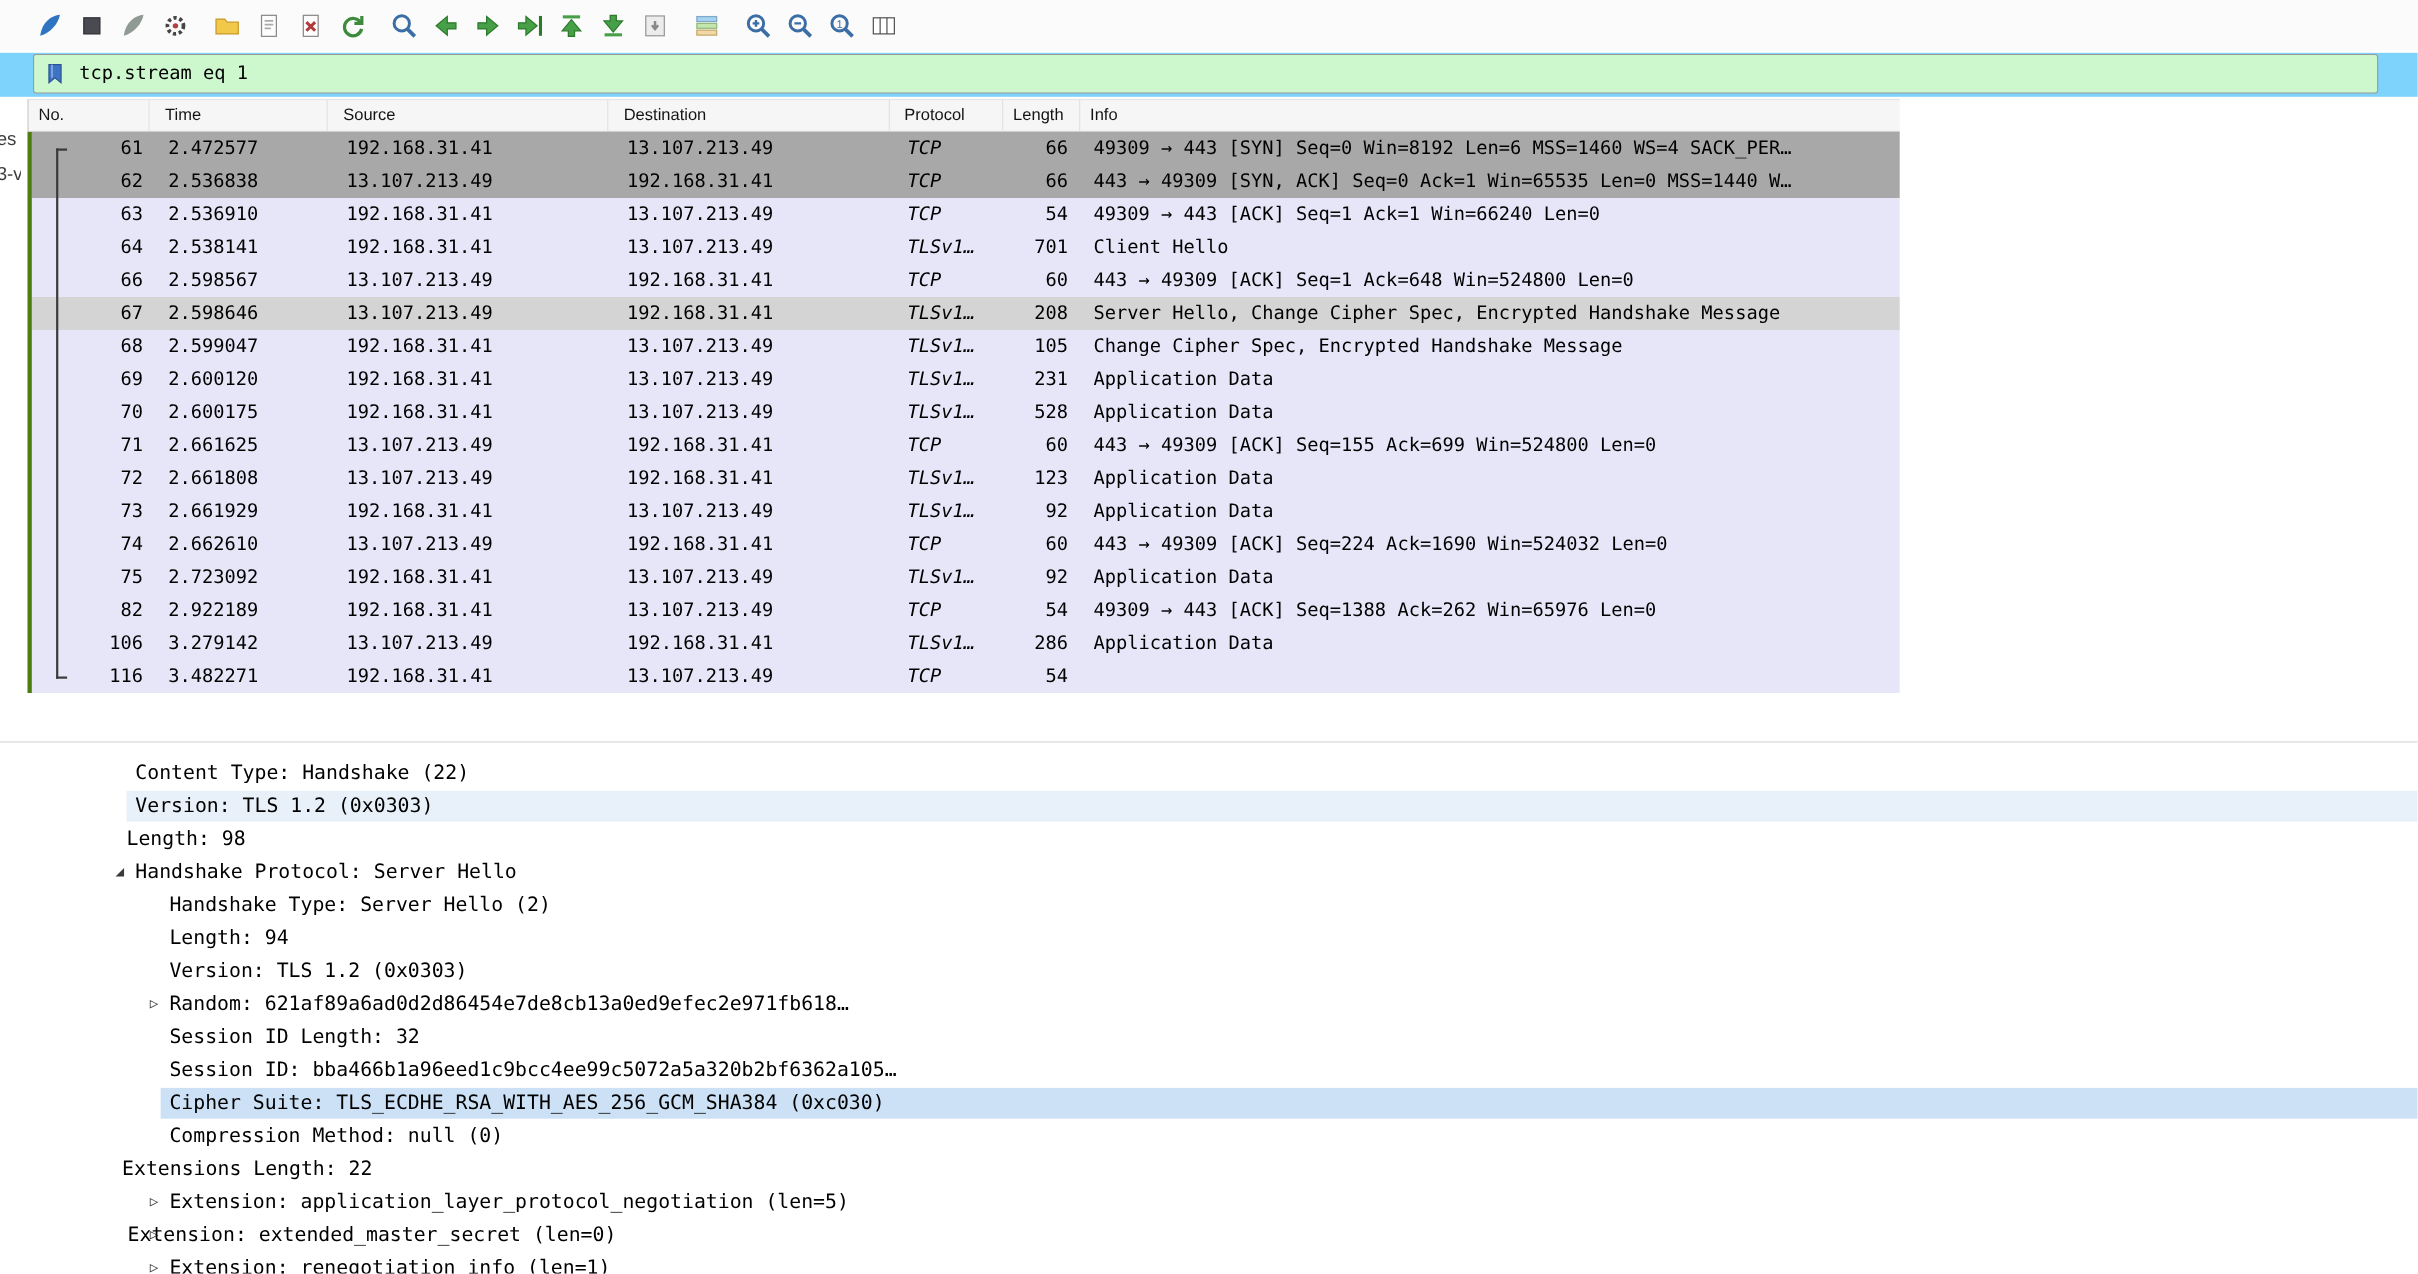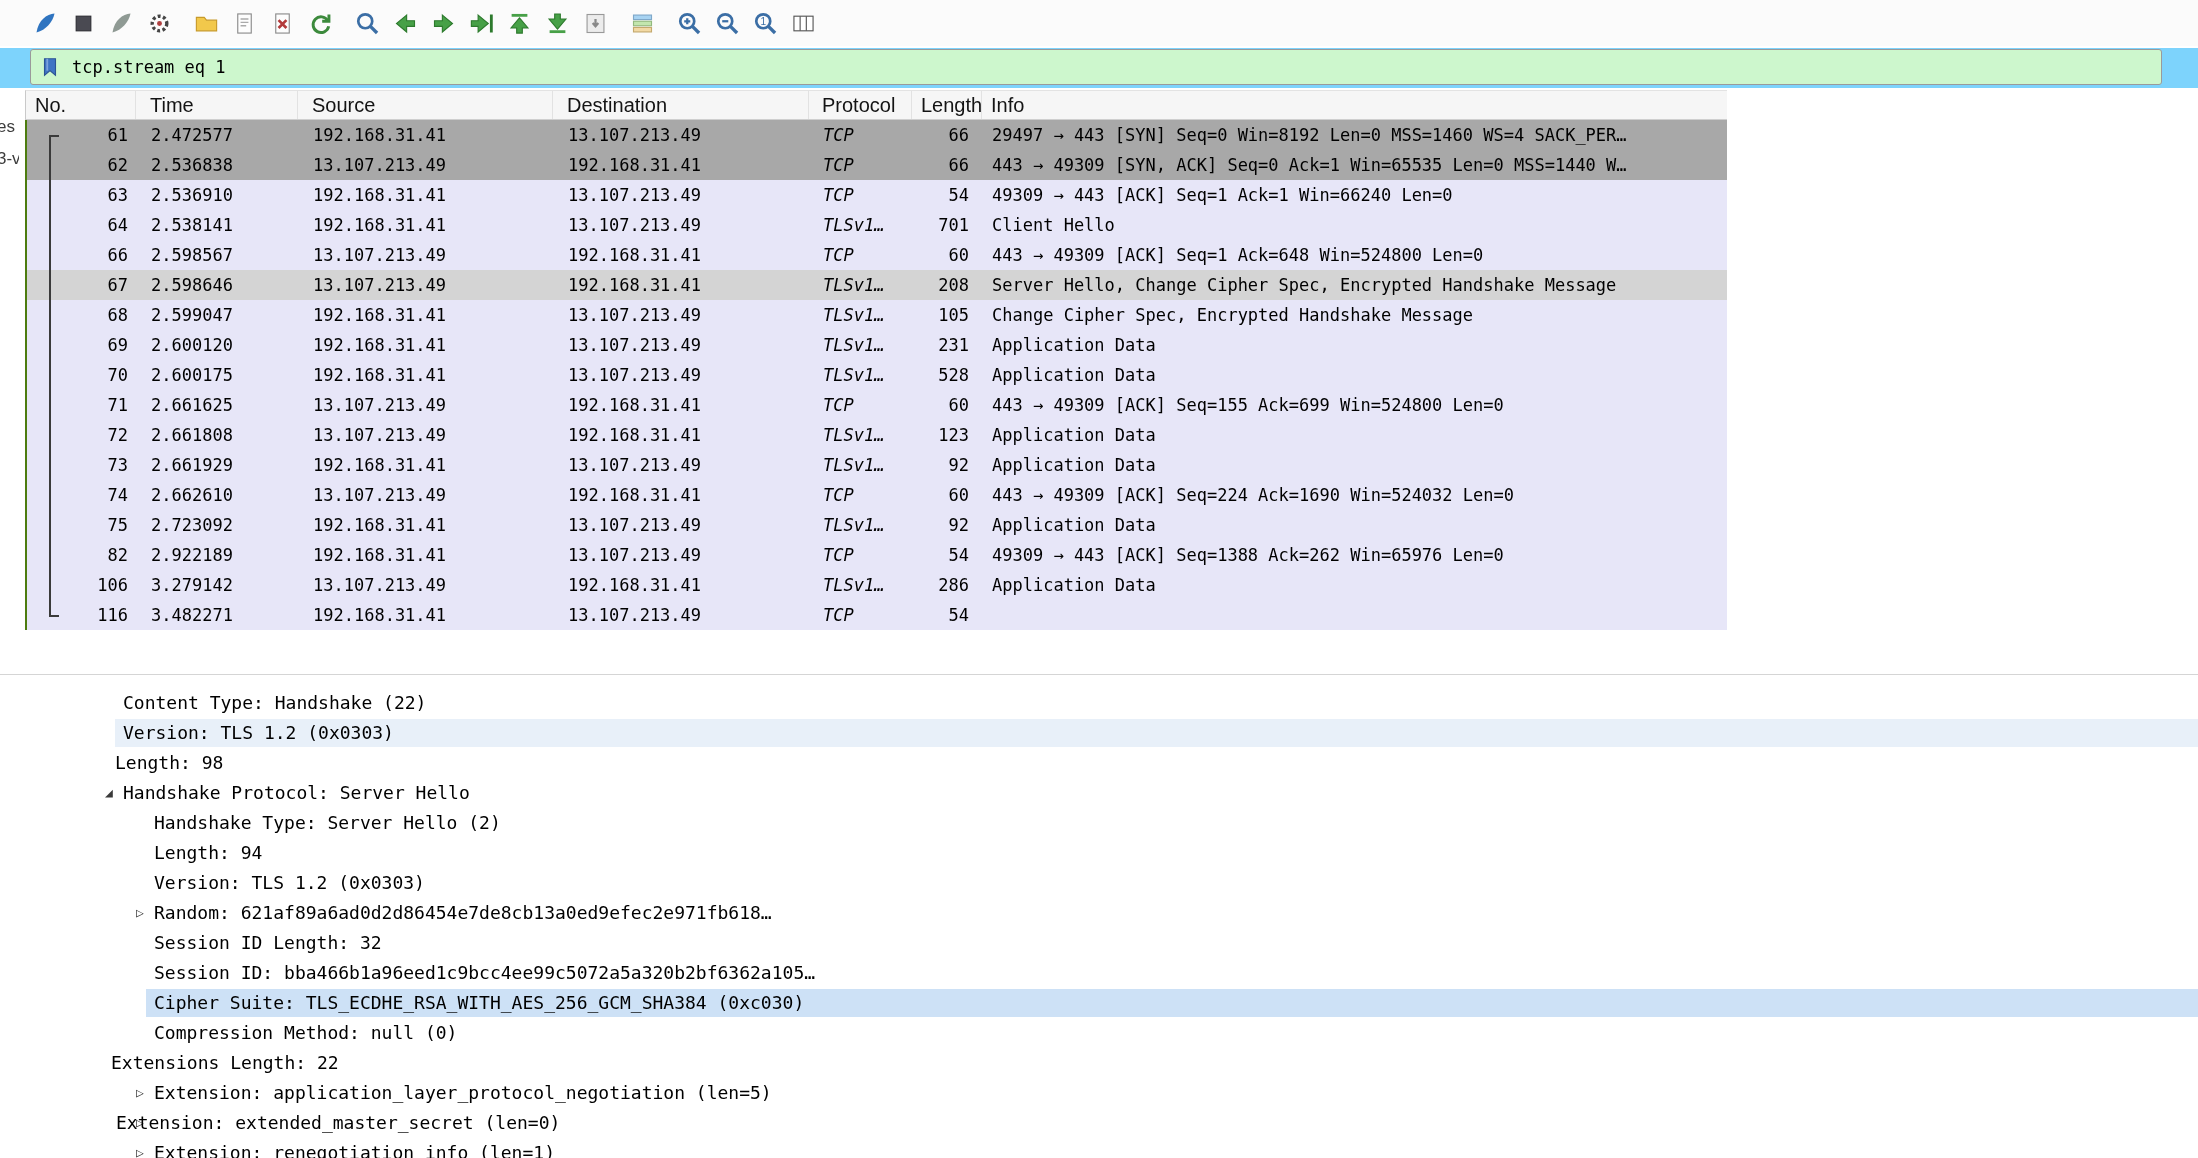--- a/index.html
+++ b/index.html
@@ -27,28 +27,28 @@
     font-family:"DejaVu Sans Mono","Liberation Mono",monospace;font-size:17px;color:#000;height:30px;
   }
   
   .pgrid{display:grid;grid-template-columns:110px 162px 255px 256px 103px 70px 746px;}
   .pkheader{
     position:absolute;top:90px;left:25px;width:1702px;height:30px;
     background:#f6f6f6;border-top:1px solid #e3e3e3;border-bottom:1px solid #cfcfcf;border-left:1px solid #c9c9c9;
     box-sizing:border-box;
   }
   .pkheader .hcell{
-    font-size:20px;line-height:28px;color:#141414;border-right:1px solid #e2e2e2;
+    font-size:15px;line-height:28px;color:#141414;border-right:1px solid #e2e2e2;
     padding-left:14px;overflow:hidden;white-space:nowrap;cursor:default;
   }
   .pkheader .hcell.h-no{padding-left:9px;}
   .pkheader .hcell.h-protocol{padding-left:13px;}
   .pkheader .hcell.h-length{padding-left:9px;}
   .pkheader .hcell.h-info{padding-left:9px;border-right:none;}
-  .rows{position:absolute;top:120px;left:25px;width:1702px;border-left:2px solid #4d7c0f;box-sizing:border-box;}
+  .rows{position:absolute;top:120px;left:25px;width:1702px;border-left:4px solid #4d7c0f;box-sizing:border-box;}
   .prow{
     height:30px;font-family:"DejaVu Sans Mono","Liberation Mono",monospace;
     font-size:17px;line-height:30px;color:#000;white-space:nowrap;cursor:default;
   }
   .prow.c-normal{background:#e7e6f8;}
   .prow.c-gray{background:#a8a8a8;}
   .prow.c-selected{background:#d4d4d4;}
   .prow>div{overflow:hidden;white-space:nowrap;}
   .cell-no{text-align:right;padding-right:9px;position:relative;}
   .cell-time,.cell-source,.cell-destination{padding-left:14px;}
@@ -223,21 +223,21 @@
     <div class="hcell h-info">Info</div>
   </div>
 <div class="rows" id="pkrows">
     <div class="prow pgrid c-gray">
       <div class="cell-no">61<span class="bracket b-start"></span></div>
       <div class="cell-time">2.472577</div>
       <div class="cell-source">192.168.31.41</div>
       <div class="cell-destination">13.107.213.49</div>
       <div class="cell-protocol">TCP</div>
       <div class="cell-length">66</div>
-      <div class="cell-info">29497 → 443 [SYN] Seq=0 Win=8192 Len=0 MSS=1460 WS=4 SACK_PER…</div>
+      <div class="cell-info">49309 → 443 [SYN] Seq=0 Win=8192 Len=6 MSS=1460 WS=4 SACK_PER…</div>
     </div>
     <div class="prow pgrid c-gray">
       <div class="cell-no">62<span class="bracket b-mid"></span></div>
       <div class="cell-time">2.536838</div>
       <div class="cell-source">13.107.213.49</div>
       <div class="cell-destination">192.168.31.41</div>
       <div class="cell-protocol">TCP</div>
       <div class="cell-length">66</div>
       <div class="cell-info">443 → 49309 [SYN, ACK] Seq=0 Ack=1 Win=65535 Len=0 MSS=1440 W…</div>
     </div>

